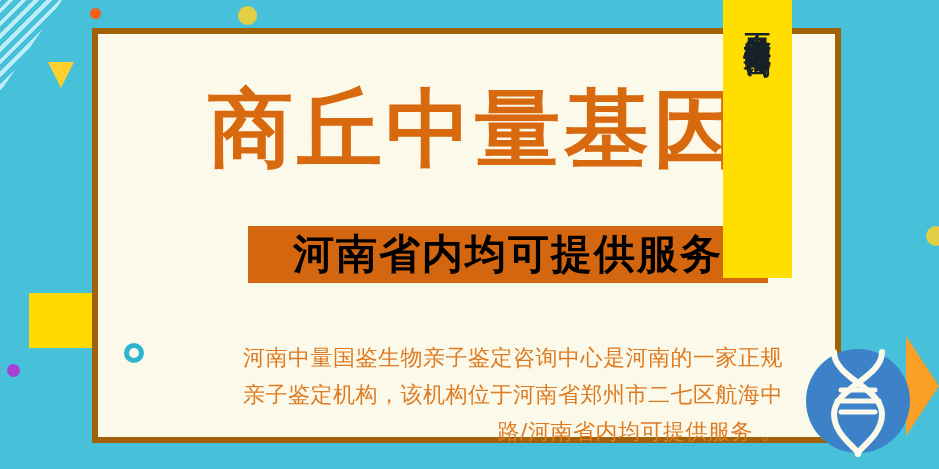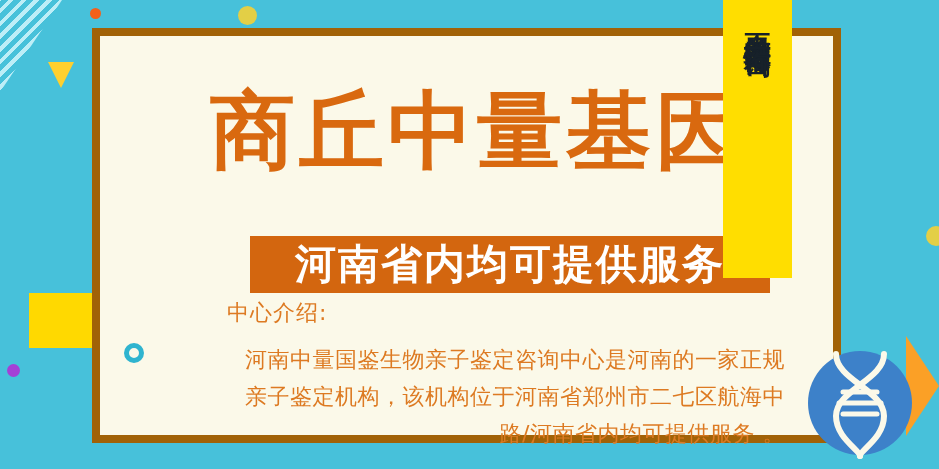--- a/index.html
+++ b/index.html
@@ -79,45 +79,45 @@
   }
 
   
   .card {
     position: absolute;
     left: 92px;
     top: 28px;
     width: 749px;
     height: 415px;
     background: #fbf9e9;
-    border: 8px solid #a16207;
+    border: 6px solid #a16207;
     box-sizing: border-box;
   }
 
   .headline {
     position: absolute;
     left: 110px;
     top: 52px;
     width: 620px;
     font-size: 85px;
     line-height: 1;
     letter-spacing: 4px;
     color: #d9690f;
     font-weight: bold;
     white-space: nowrap;
   }
 
   .subband {
     position: absolute;
     left: 150px;
-    top: 200px;
+    top: 192px;
     width: 520px;
     height: 57px;
     background: #d3660f;
-    color: #ffffff;
+    color: #000000;
     font-size: 41px;
     line-height: 57px;
     letter-spacing: 2px;
     font-weight: bold;
     text-align: center;
     box-sizing: border-box;
     white-space: nowrap;
   }
 
   .intro-label {
@@ -189,21 +189,20 @@
   <div class="dot dot-purple-top"></div>
   <div class="dot dot-purple-left"></div>
   <div class="dot dot-yellow-right"></div>
 
   <div class="card">
 
     <div class="headline">商丘中量基因</div>
 
     <div class="subband">河南省内均可提供服务</div>
 
-    <div class="intro-label">中心介绍:</div>
 
     <div class="body-text">河南中量国鉴生物亲子鉴定咨询中心是河南的一家正规亲子鉴定机构，该机构位于河南省郑州市二七区航海中路/河南省内均可提供服务 。</div>
 
     <svg class="dna-logo" viewBox="0 0 114 114">
       <circle cx="57" cy="57" r="52" fill="#3d81c9"></circle>
       <g stroke="#fbf9e9" stroke-width="6" fill="none" stroke-linecap="round">
         <path d="M33 8 C33 34, 81 44, 81 70 C81 92, 57 104, 57 110"></path>
         <path d="M81 8 C81 34, 33 44, 33 70 C33 92, 57 104, 57 110"></path>
       </g>
       <g stroke="#fbf9e9" stroke-width="5" stroke-linecap="round">

